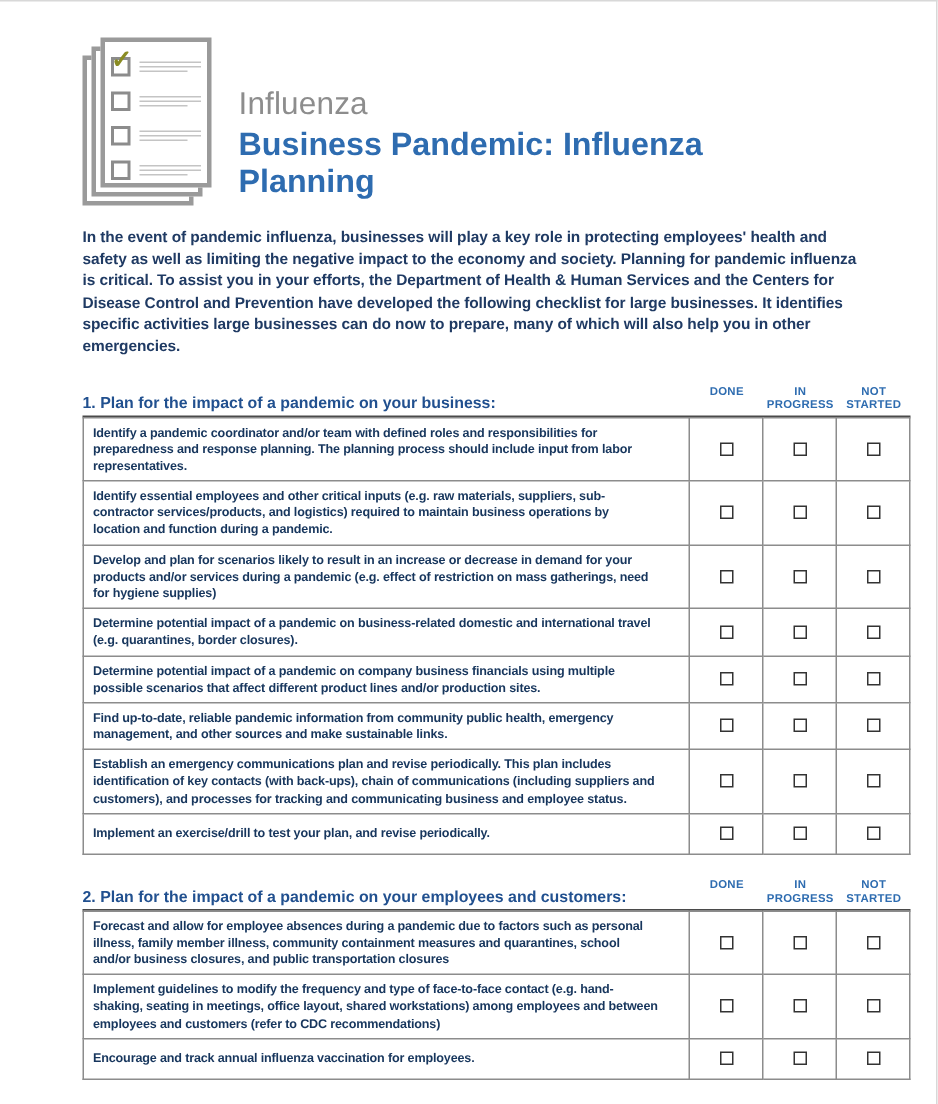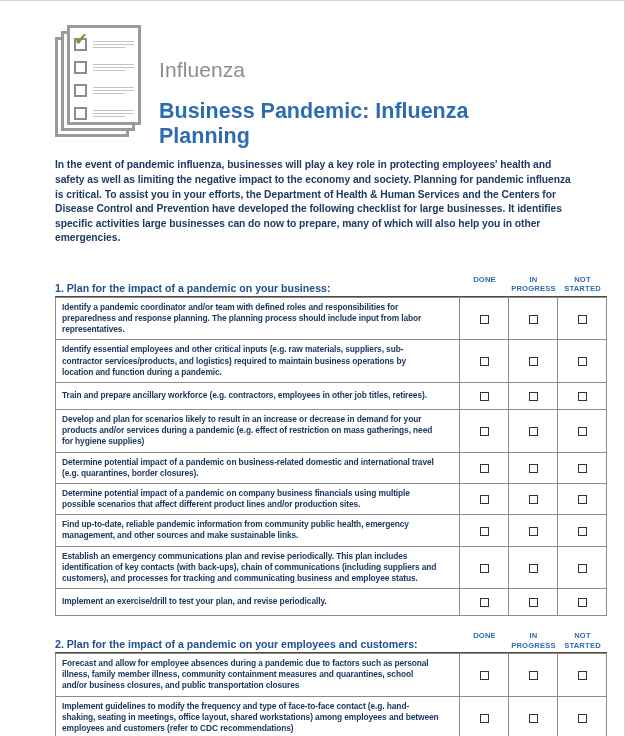--- a/index.html
+++ b/index.html
@@ -107,38 +107,38 @@
     color: #8d8d8d;
     line-height: 1.05;
     letter-spacing: 0.1px;
     font-weight: normal;
   }
   .main-title {
     font-size: 21.5px;
     font-weight: bold;
     color: #2e6cb0;
     line-height: 1.17;
-    margin-top: 18px;
+    margin-top: 3px;
     max-width: 360px;
   }
 
   
   .intro {
     margin-top: 9px;
     font-size: 10.3px;
     line-height: 1.42;
     color: #1f3a63;
     font-weight: bold;
     max-width: 520px;
     letter-spacing: -0.05px;
   }
 
   
   .section { margin-top: 15px; }
-  .section.first { margin-top: 29px; }
+  .section.first { margin-top: 16px; }
 
   .section-head {
     position: relative;
     display: flex;
     align-items: flex-end;
     border-bottom: 1.4px solid #4a4a4a;
     padding-bottom: 1px;
   }
   .section-title {
     flex: 1;
@@ -269,26 +269,20 @@
           <table class="checklist">
             <tbody>
               <tr>
                 <td class="task">Identify a pandemic coordinator and/or team with defined roles and responsibilities for preparedness and response planning. The planning process should include input from labor representatives.</td>
                 <td class="cb"><span class="checkbox"></span></td>
                 <td class="cb"><span class="checkbox"></span></td>
                 <td class="cb"><span class="checkbox"></span></td>
               </tr>
               <tr>
                 <td class="task">Identify essential employees and other critical inputs (e.g. raw materials, suppliers, sub-contractor services/products, and logistics) required to maintain business operations by location and function during a pandemic.</td>
-                <td class="cb"><span class="checkbox"></span></td>
-                <td class="cb"><span class="checkbox"></span></td>
-                <td class="cb"><span class="checkbox"></span></td>
-              </tr>
-              <tr>
-                <td class="task">Train and prepare ancillary workforce (e.g. contractors, employees in other job titles, retirees).</td>
                 <td class="cb"><span class="checkbox"></span></td>
                 <td class="cb"><span class="checkbox"></span></td>
                 <td class="cb"><span class="checkbox"></span></td>
               </tr>
               <tr>
                 <td class="task">Develop and plan for scenarios likely to result in an increase or decrease in demand for your products and/or services during a pandemic (e.g. effect of restriction on mass gatherings, need for hygiene supplies)</td>
                 <td class="cb"><span class="checkbox"></span></td>
                 <td class="cb"><span class="checkbox"></span></td>
                 <td class="cb"><span class="checkbox"></span></td>
               </tr>

